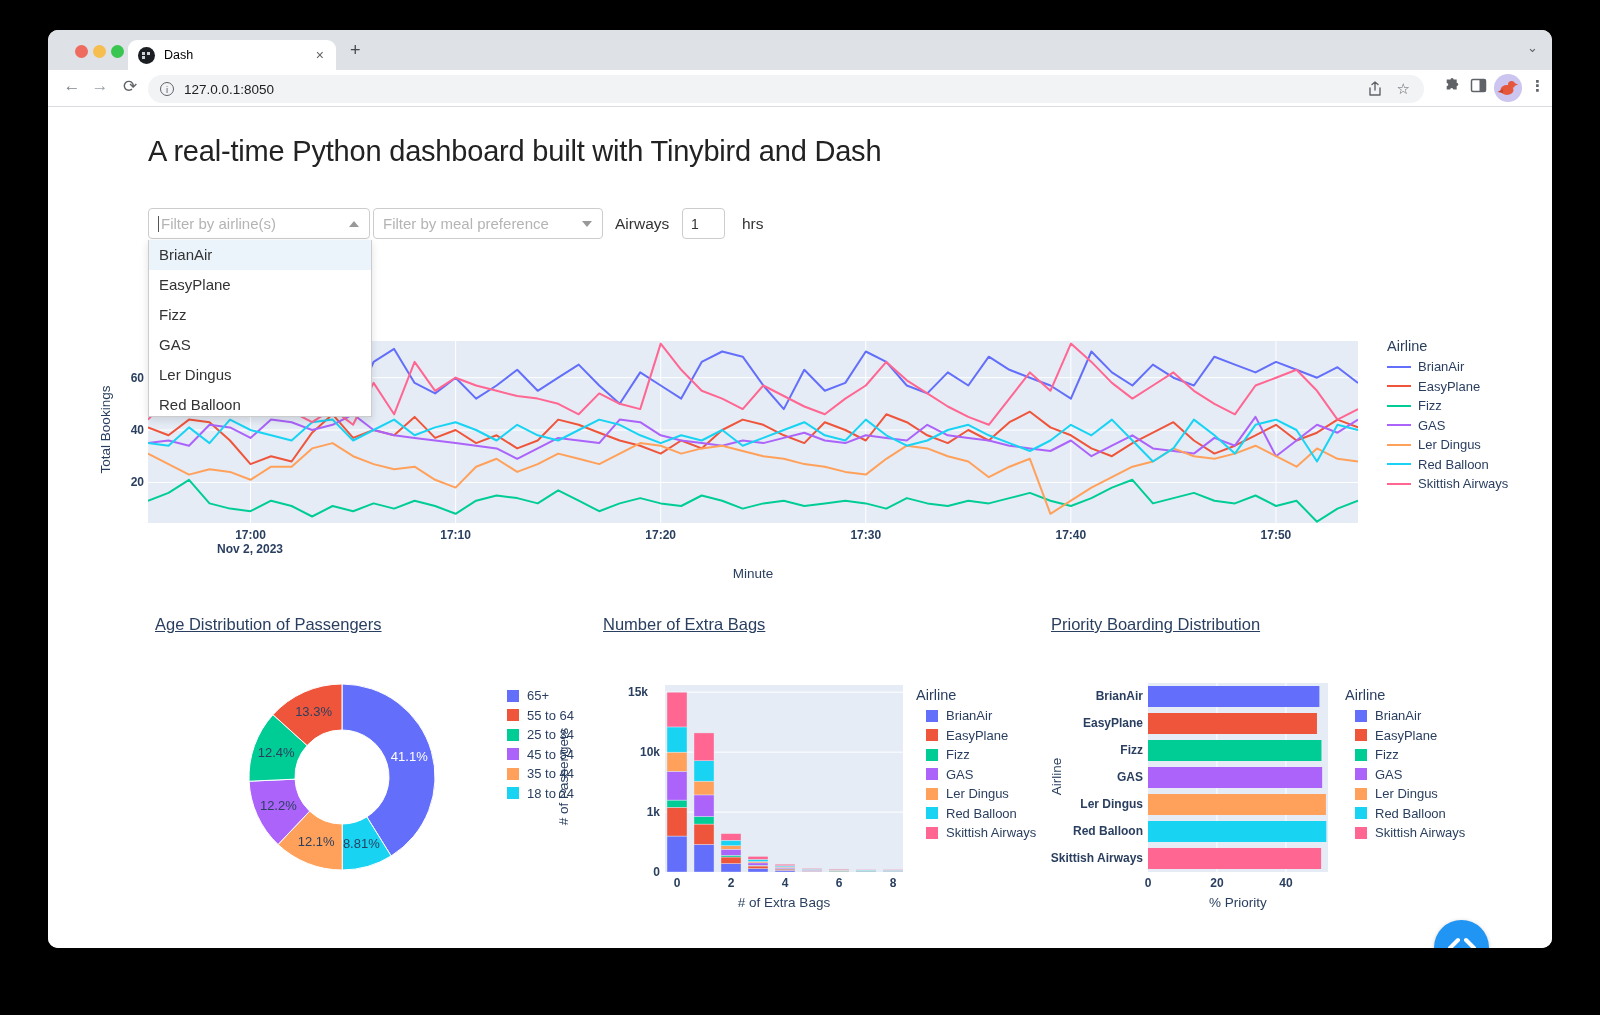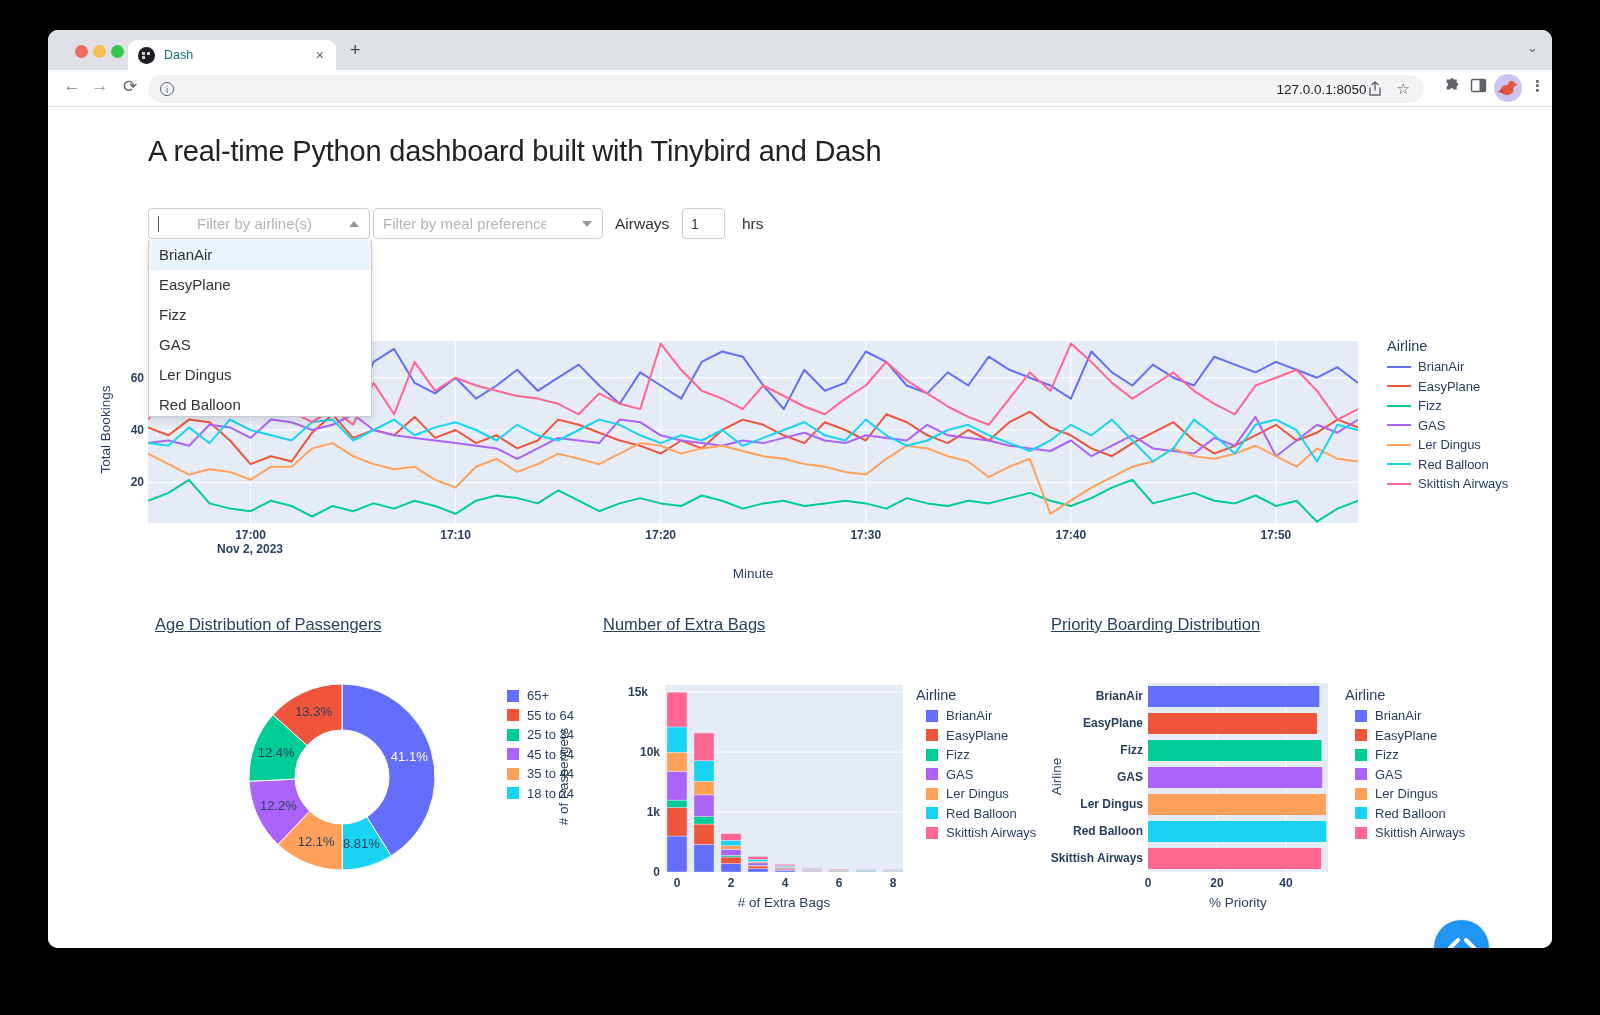--- a/index.html
+++ b/index.html
@@ -6,40 +6,40 @@
     font-family:"Liberation Sans","DejaVu Sans",sans-serif;}
   .window{position:absolute;left:48px;top:30px;width:1504px;height:918px;background:#fff;
     border-radius:10px;overflow:hidden;}
   
   .tabstrip{position:absolute;left:0;top:0;width:100%;height:40px;background:#dee1e6;}
   .tl{position:absolute;top:15px;width:13px;height:13px;border-radius:50%;}
   .tab{position:absolute;left:80px;top:10px;width:208px;height:30px;background:#fff;
     border-radius:9px 9px 0 0;display:flex;align-items:center;padding:0 10px;box-sizing:border-box;}
   .favicon{width:17px;height:17px;border-radius:50%;background:#1b1e23;position:relative;flex:0 0 auto;}
   .favicon i{position:absolute;background:#cfd3d8;width:3px;height:3px;}
-  .tab-title{font-size:12.5px;color:#0f766e;margin-left:9px;flex:1;}
+  .tab-title{font-size:12.5px;color:#000000;margin-left:9px;flex:1;}
   .tab-close{font-size:14px;color:#5f6368;cursor:pointer;padding:0 2px;}
   .newtab{position:absolute;left:302px;top:13px;font-size:18px;color:#45494d;line-height:14px;}
   .strip-chevron{position:absolute;right:14px;top:10px;color:#5f6368;font-size:13px;}
   .toolbar{position:absolute;left:0;top:40px;width:100%;height:37px;background:#fff;
     border-bottom:1px solid #dadce0;box-sizing:border-box;}
   .navbtn{position:absolute;top:6px;font-size:17px;width:24px;text-align:center;}
   .omnibox{position:absolute;left:100px;top:45px;width:1276px;height:28px;background:#f1f3f4;
     border-radius:14px;display:flex;align-items:center;}
   .info-i{margin-left:12px;width:14px;height:14px;border:1.4px solid #5f6368;border-radius:50%;
     color:#5f6368;font-size:9.5px;line-height:14px;text-align:center;font-style:normal;box-sizing:border-box;}
-  .url{margin-left:10px;font-size:13.5px;color:#202124;flex:1;text-align:right;}
+  .url{margin-left:10px;font-size:13.5px;color:#202124;flex:1;}
   .box-ic{margin-right:14px;color:#5f6368;}
   .tb-ic{position:absolute;top:47px;color:#5f6368;}
   .avatar{position:absolute;left:1446px;top:44px;width:28px;height:28px;border-radius:50%;background:#ccc5ef;}
   
   .content{position:absolute;left:0;top:77px;width:100%;height:841px;background:#fff;}
   .page-title{position:absolute;left:100px;top:28px;font-size:29px;color:#222;letter-spacing:-.2px;}
   .dd{position:absolute;top:101px;height:31px;border:1px solid #ccc;border-radius:4px;background:#fff;
-    box-sizing:border-box;display:flex;align-items:center;gap:36px;}
+    box-sizing:border-box;display:flex;align-items:center;}
   .dd .ph{color:#b4b4b4;font-size:15px;margin-left:9px;flex:1;white-space:nowrap;overflow:hidden;}
   .caret-bar{width:1px;height:16px;background:#555;margin-left:9px;}
   .arrow-up{width:0;height:0;border-left:5px solid transparent;border-right:5px solid transparent;
     border-bottom:6px solid #999;margin-right:10px;}
   .arrow-dn{width:0;height:0;border-left:5px solid transparent;border-right:5px solid transparent;
     border-top:6px solid #999;margin-right:10px;}
   .lb-label{position:absolute;left:567px;top:101px;height:31px;line-height:31px;font-size:15.5px;color:#333;}
   .lb-input{position:absolute;left:634px;top:101px;width:43px;height:31px;border:1px solid #ccc;
     border-radius:4px;box-sizing:border-box;font-size:14px;padding-left:8px;color:#333;
     font-family:"Liberation Sans",sans-serif;}

